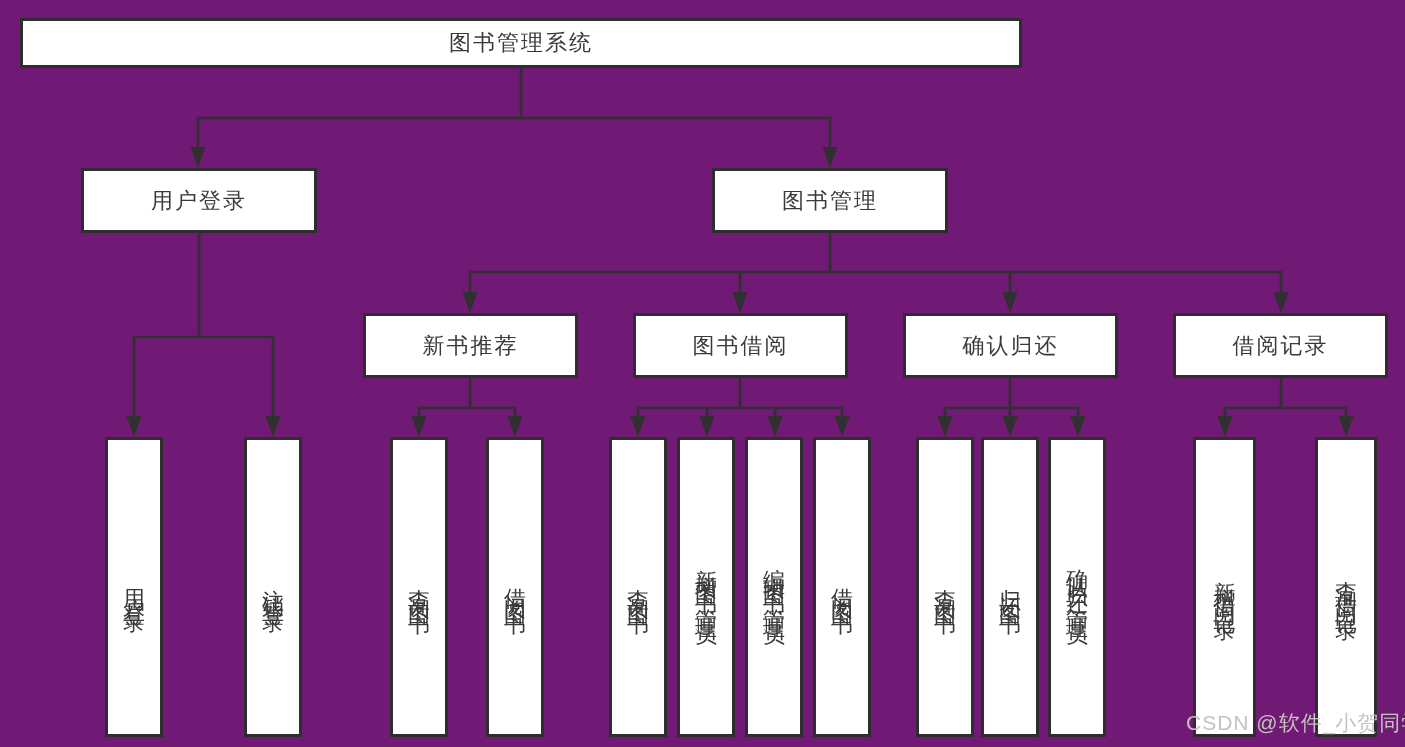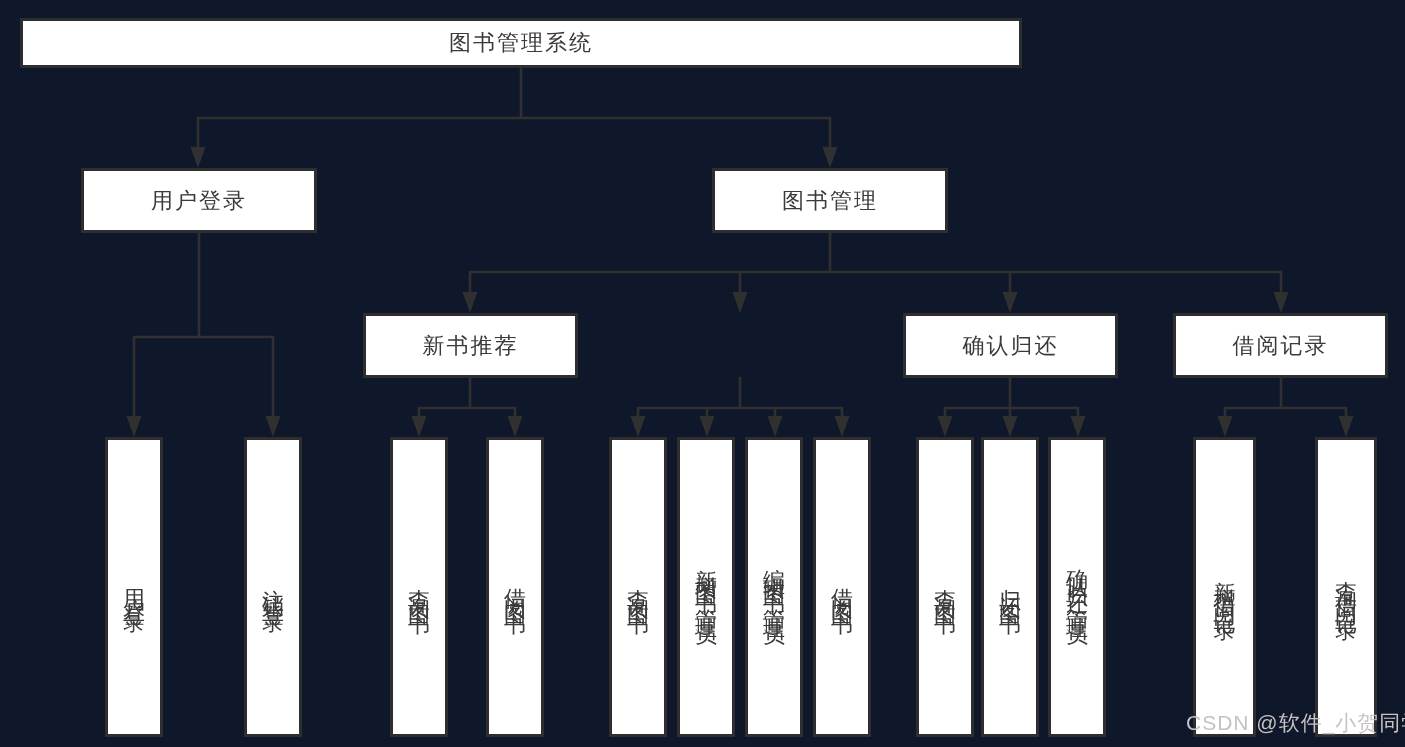--- a/index.html
+++ b/index.html
@@ -4,21 +4,21 @@
 <style>
   html, body {
     margin: 0; padding: 0;
     background: #ffffff;
     font-family: "Liberation Sans", "DejaVu Sans", sans-serif;
   }
   .stage {
     position: relative;
     width: 1405px;
     height: 747px;
-    background: #0f172a;
+    background: #701a75;
     overflow: hidden;
   }
   svg.wires {
     position: absolute;
     left: 0; top: 0;
     width: 1405px; height: 747px;
   }
   svg.wires path {
     fill: none;
     stroke: #303030;
@@ -141,20 +141,23 @@
   <div class="box h n-l2a">
     <span>用户登录</span>
   </div>
   <div class="box h n-l3a">
     <span>新书推荐</span>
   </div>
 
   <div class="box h n-l2b">
     <span>图书管理</span>
   </div>
+  <div class="box h n-l3b">
+    <span>图书借阅</span>
+  </div>
   <div class="box h n-l3c">
     <span>确认归还</span>
   </div>
   <div class="box h n-l3d">
     <span>借阅记录</span>
   </div>
 
   <div class="box v leaf lf-u0">
     <span>用户登录</span>
   </div>

